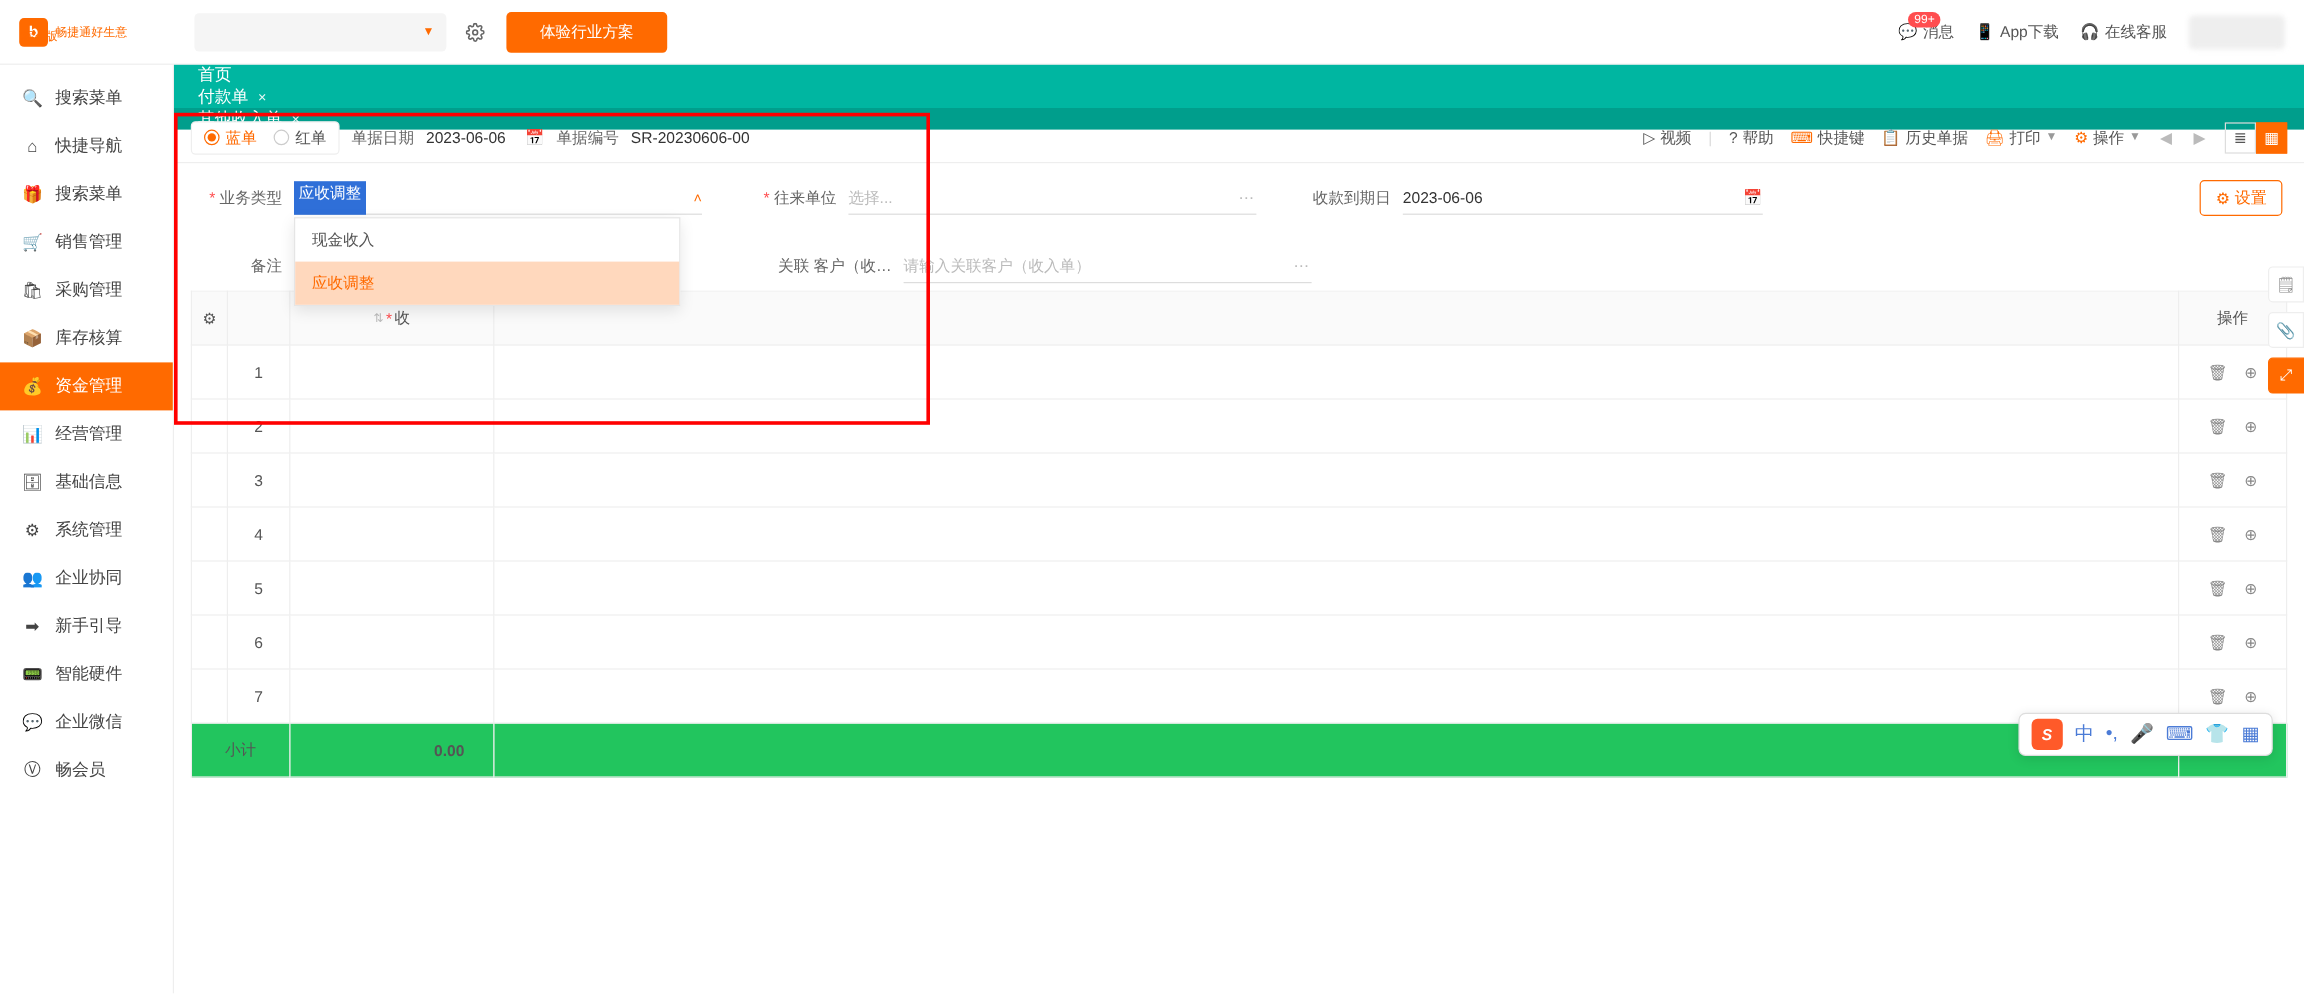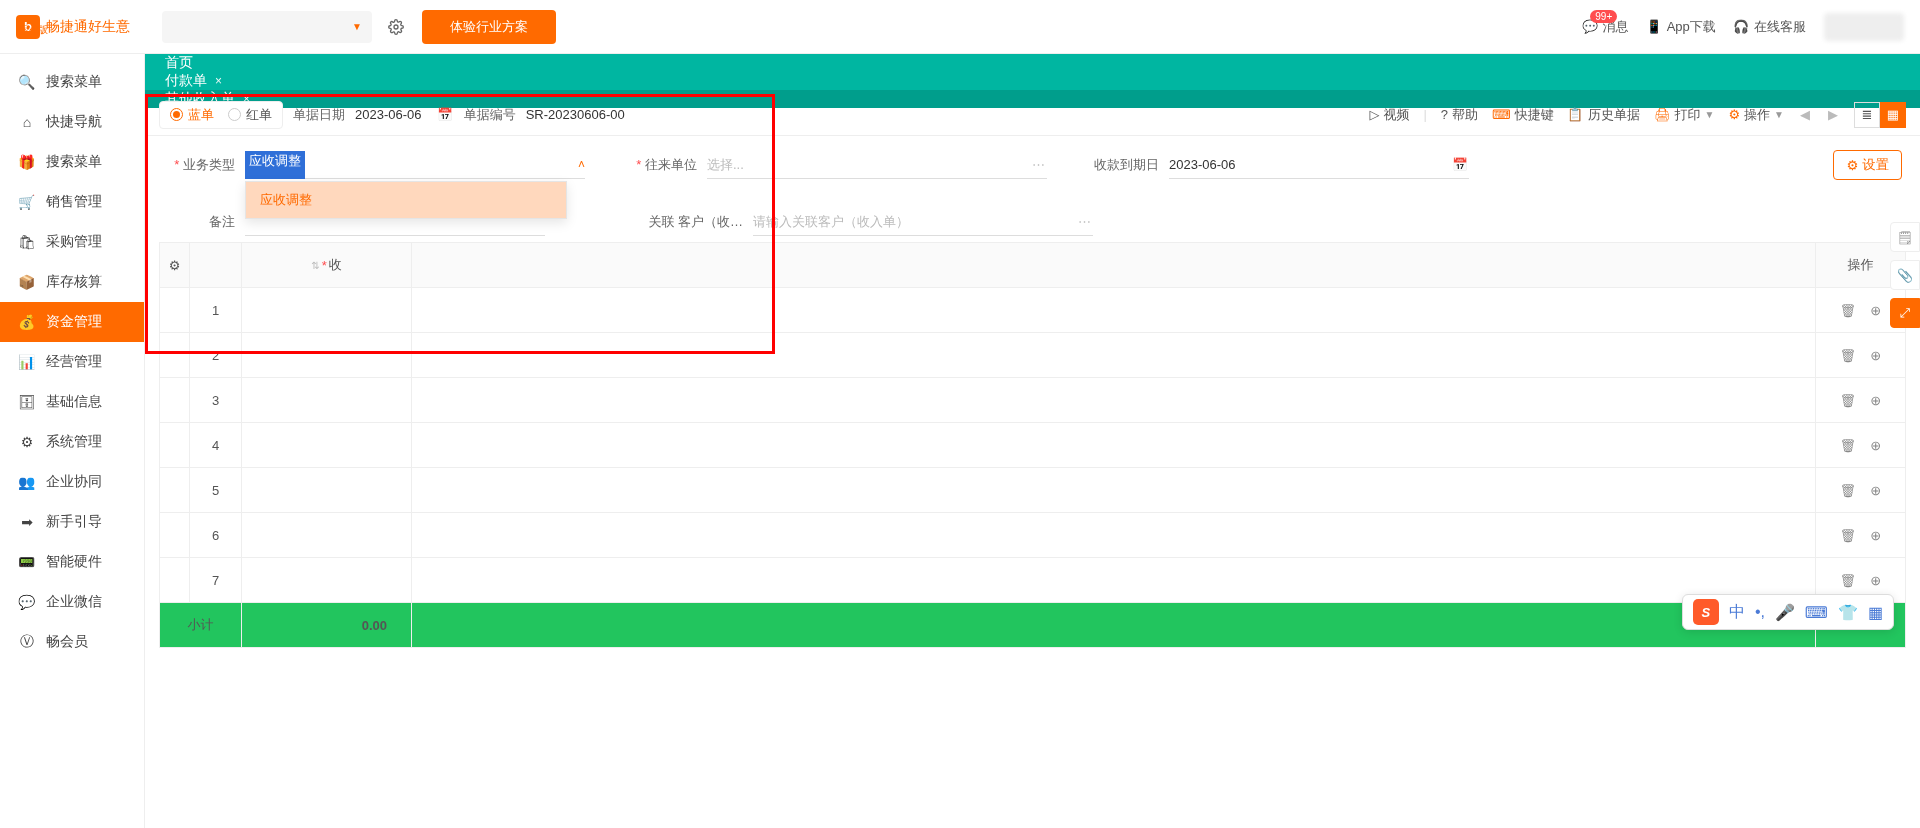--- a/index.html
+++ b/index.html
@@ -3,21 +3,21 @@
 <meta charset="utf-8">
 <style>
 * { margin: 0; padding: 0; box-sizing: border-box; }
 body { font-family: "Microsoft YaHei", Arial, sans-serif; font-size: 13px; color: #333; background: #fff; overflow: hidden; }
 .app { display: flex; flex-direction: column; height: 828px; width: 1920px; }
 
 
 .topbar { height: 54px; display: flex; align-items: center; padding: 0 16px; border-bottom: 1px solid #eee; }
 .logo-area { display: flex; align-items: center; gap: 6px; width: 146px; }
 .logo-icon { width: 24px; height: 24px; background: #ff6a00; border-radius: 4px; display: flex; align-items: center; justify-content: center; color: #fff; font-weight: bold; }
-.logo-text { font-size: 14px; color: #ff6a00; font-weight: 500; }
+.logo-text { font-size: 10px; color: #ff6a00; font-weight: 500; }
 .logo-sub { font-size: 10px; color: #ff6a00; position: absolute; top: 23px; left: 18px; }
 .tenant-box { width: 210px; height: 32px; background: #f5f5f5; border-radius: 4px; margin-right: 10px; display: flex; align-items: center; justify-content: flex-end; padding: 0 10px; color: #ff6a00; }
 .chev-down { font-size: 10px; }
 .gear-btn { width: 28px; height: 28px; display: flex; align-items: center; justify-content: center; color: #666; cursor: pointer; margin-right: 12px; }
 .primary-btn { background: #ff6a00; color: #fff; border: none; padding: 8px 28px; border-radius: 4px; cursor: pointer; font-size: 13px; }
 .topbar-right { margin-left: auto; display: flex; align-items: center; gap: 18px; color: #555; }
 .top-link { display: flex; align-items: center; gap: 4px; cursor: pointer; position: relative; }
 .badge { position: absolute; top: -8px; left: 8px; background: #ff4d4f; color: #fff; border-radius: 8px; font-size: 10px; padding: 1px 5px; }
 .avatar-blur { width: 80px; height: 28px; background: #eee; border-radius: 4px; filter: blur(2px); }
 
@@ -284,20 +284,21 @@
       </div>
 
       <div class="form-area">
 
         <div class="form-field">
           <span class="flabel req">业务类型</span>
           <div class="field-wrap" style="position:relative;">
             <span class="finput sel-hl">应收调整</span>
             <span class="chev-up">˄</span>
             <div class="dropdown" id="biztype-dd">
+                <div class="dd-item">现金收入</div>
                 <div class="dd-item highlight">应收调整</div>
               </div>
           </div>
         </div>
         <div class="form-field">
           <span class="flabel req">往来单位</span>
           <div class="field-wrap">
             <span class="placeholder">选择...</span>
             <span class="dots">⋯</span>
           </div>

